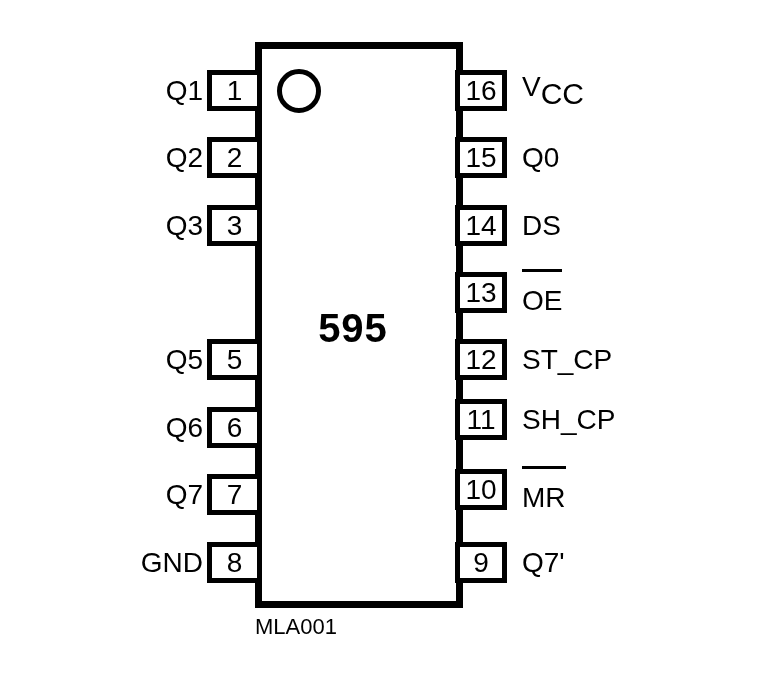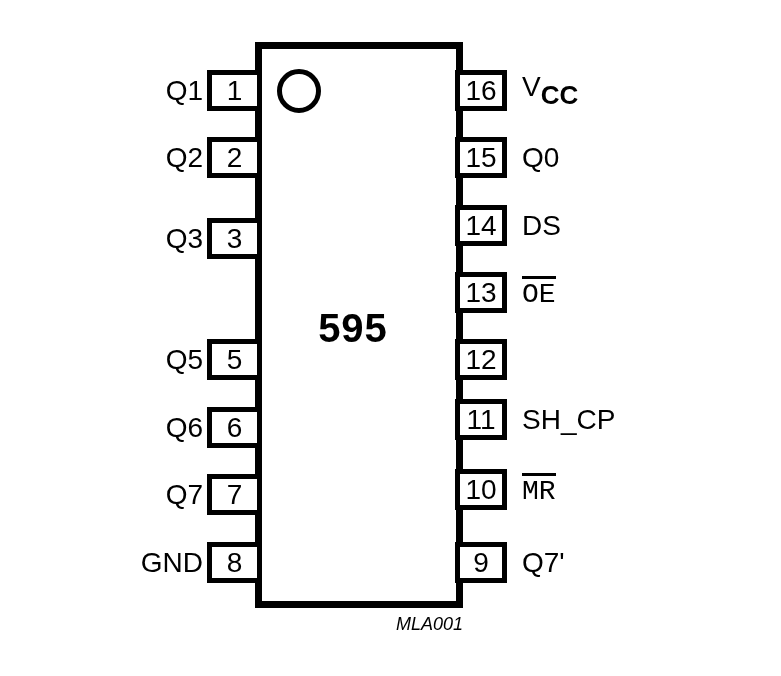--- a/index.html
+++ b/index.html
@@ -41,23 +41,21 @@
     text-align: center;
     font-size: 40px;
     font-weight: bold;
     letter-spacing: 1px;
   }
   .figure-code {
     position: absolute;
     left: 255px;
     top: 614px;
     width: 208px;
-    text-align: right;
-    font-size: 18px;
-    font-style: italic;
+    font-size: 22px;
   }
   .pin-row {
     position: absolute;
     height: 41px;
     display: flex;
     align-items: center;
     justify-content: center;
   }
   .pin-row.left {
     left: 0;
@@ -82,28 +80,26 @@
   .pin-row.right .pin-box { width: 52px; }
   .pin-label {
     font-size: 28px;
     white-space: nowrap;
   }
   .pin-row.left .pin-label { margin-right: 4px; }
   .pin-row.right .pin-label { margin-left: 15px; }
   .overline {
     display: inline-block;
     border-top: 3px solid #000000;
-    padding-top: 1px;
+    padding-top: 14px;
     line-height: 1.05;
-    font-family: Liberation Mono, monospace;
   }
   .sub {
-    font-size: 26px;
+    font-size: 30px;
     vertical-align: -8px;
-    font-weight: bold;
   }
 </style>
 </head>
 <body>
 
 <div class="canvas">
 
   <div class="ic-body"></div>
   <div class="pin1-dot"></div>
 
@@ -111,21 +107,21 @@
   <div class="figure-code">MLA001</div>
 
   <div class="pin-row left" style="top:70px">
     <span class="pin-label">Q1</span>
     <span class="pin-box">1</span>
   </div>
   <div class="pin-row left" style="top:137px">
     <span class="pin-label">Q2</span>
     <span class="pin-box">2</span>
   </div>
-  <div class="pin-row left" style="top:218px">
+  <div class="pin-row left" style="top:205px">
     <span class="pin-label">Q3</span>
     <span class="pin-box">3</span>
   </div>
   <div class="pin-row left" style="top:339px">
     <span class="pin-label">Q5</span>
     <span class="pin-box">5</span>
   </div>
   <div class="pin-row left" style="top:407px">
     <span class="pin-label">Q6</span>
     <span class="pin-box">6</span>
@@ -150,20 +146,21 @@
   <div class="pin-row right" style="top:205px">
     <span class="pin-box">14</span>
     <span class="pin-label">DS</span>
   </div>
   <div class="pin-row right" style="top:272px">
     <span class="pin-box">13</span>
     <span class="pin-label"><span class="overline">OE</span></span>
   </div>
   <div class="pin-row right" style="top:339px">
     <span class="pin-box">12</span>
+    <span class="pin-label">ST_CP</span>
   </div>
   <div class="pin-row right" style="top:399px">
     <span class="pin-box">11</span>
     <span class="pin-label">SH_CP</span>
   </div>
   <div class="pin-row right" style="top:469px">
     <span class="pin-box">10</span>
     <span class="pin-label"><span class="overline">MR</span></span>
   </div>
   <div class="pin-row right" style="top:542px">

